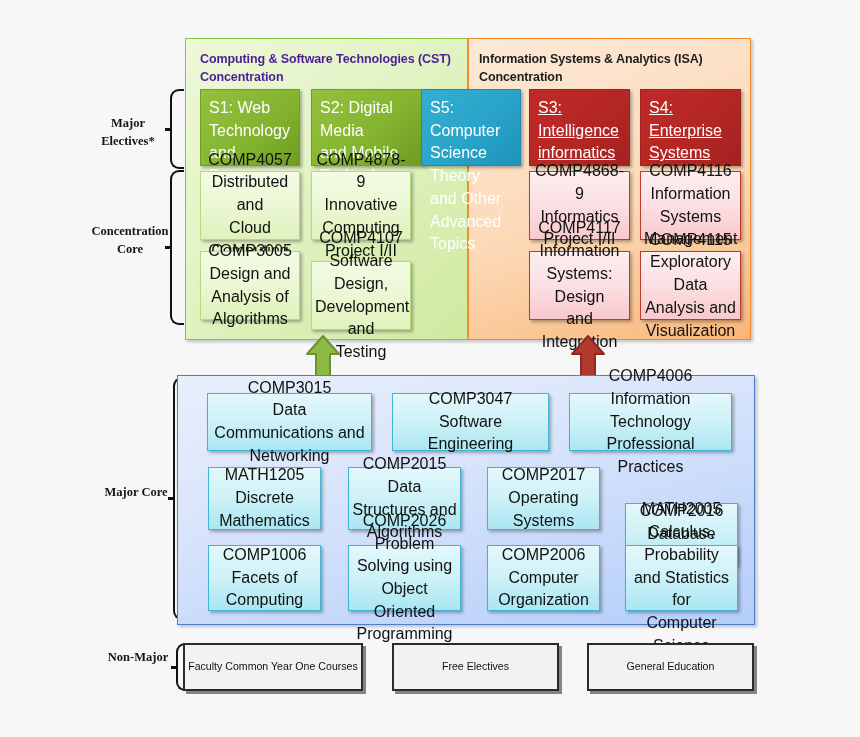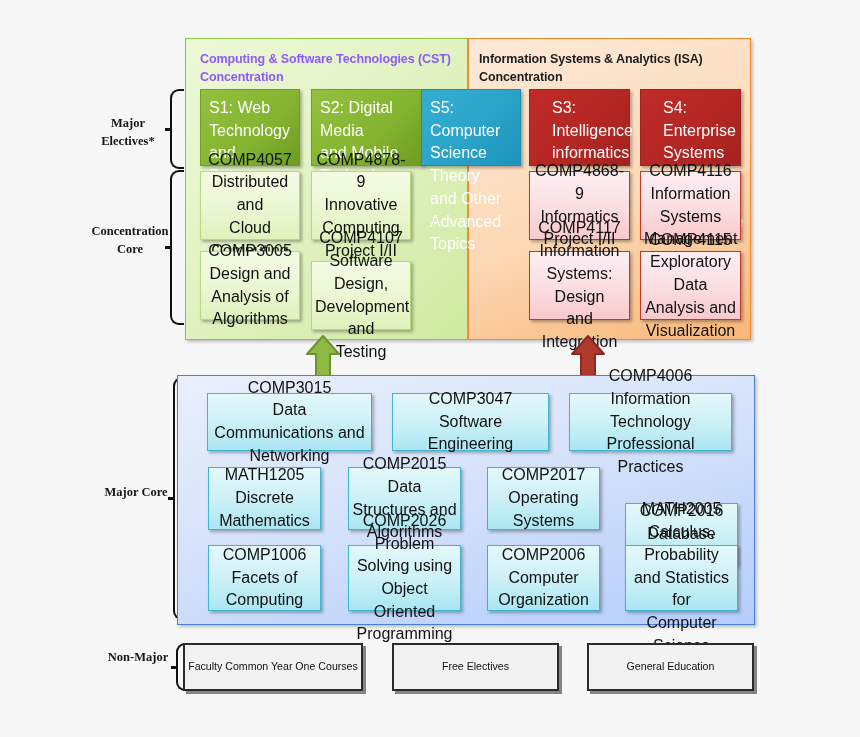--- a/index.html
+++ b/index.html
@@ -58,21 +58,21 @@
     border:1.5px solid #f08a2c;
   }
   .panel-title{
     position:absolute;
     font-size:12.5px;
     font-weight:bold;
     line-height:1.45;
     letter-spacing:-0.1px;
     white-space:pre-line;
   }
-  .title-cst{color:#8b5cf6;}
+  .title-cst{color:#4c1d95;}
   .title-isa{color:#1d1d1b;}
 
   
   .box{
     position:absolute;
     box-sizing:border-box;
     display:flex;
     align-items:center;
     justify-content:center;
     text-align:center;
@@ -101,22 +101,23 @@
     justify-content:flex-start;
     padding:7px 8px;
     align-items:flex-start;
   }
   .box-stream-red{
     background:linear-gradient(135deg,#c02a27 0%,#b42724 55%,#a32220 100%);
     border:1px solid #9e2321;
     color:#ffffff;
     text-align:left;
     justify-content:flex-end;
-    padding:7px 22px;
+    padding:7px 8px;
     align-items:flex-start;
+    text-decoration:underline;
   }
   .box-core-green{
     background:linear-gradient(180deg,#f3fbe4 0%,#eaf7d2 55%,#dff2bb 100%);
     border:1px solid #b7d97a;
     color:#111111;
   }
   .box-core-pink{
     background:linear-gradient(180deg,#fdeef0 0%,#fbdfe2 50%,#f8c9cd 100%);
     border:1.5px solid #c0392f;
     color:#111111;

